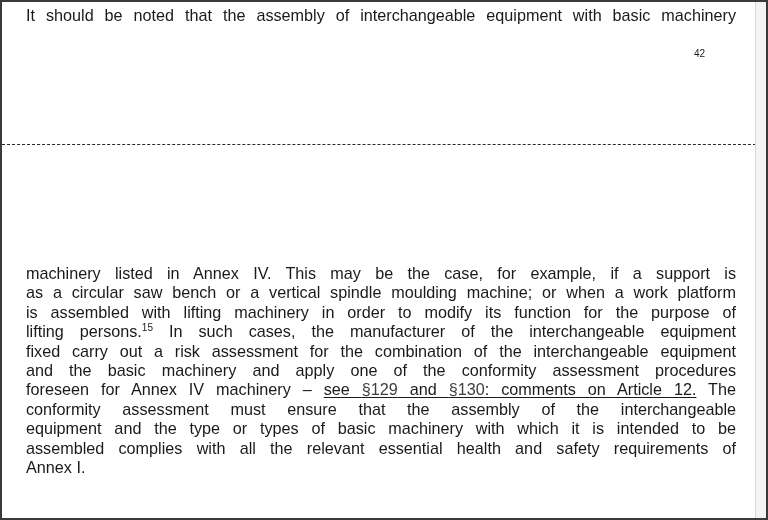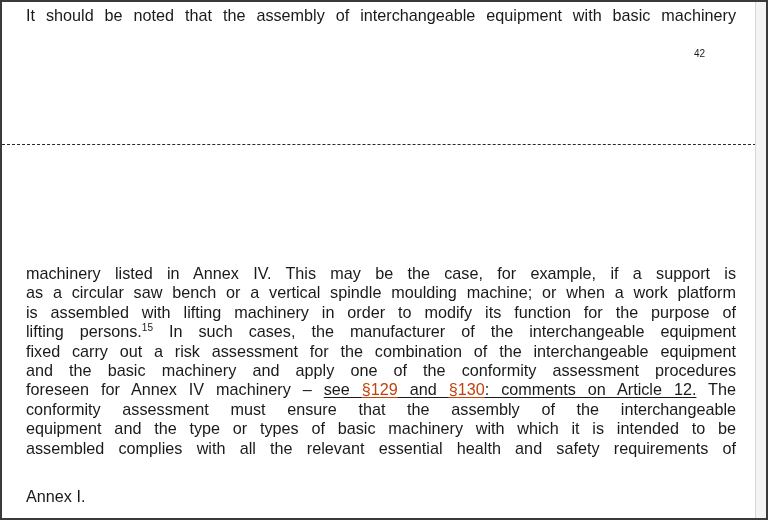--- a/index.html
+++ b/index.html
@@ -81,36 +81,34 @@
     }
     .line {
       display: block;
       text-align: justify;
       text-align-last: justify;
       white-space: nowrap;
       height: 19.4px;
     }
     .line.last {
       text-align-last: left;
-      margin-top: 29px;
     }
     sup {
       font-size: 10px;
       vertical-align: 6px;
       line-height: 0;
     }
     .xref {
       text-decoration: underline;
       text-underline-offset: 2px;
       color: #1a1a1a;
       cursor: pointer;
     }
     .xref a {
-      color: #c2410c;
-      text-decoration: underline;
+      color: #404040;
       cursor: pointer;
     }
   </style>
 </head>
 <body>
 
 <div class="page">
 
   <div class="text-block top-block">
     <span class="line">It should be noted that the assembly of interchangeable equipment with basic machinery</span>

